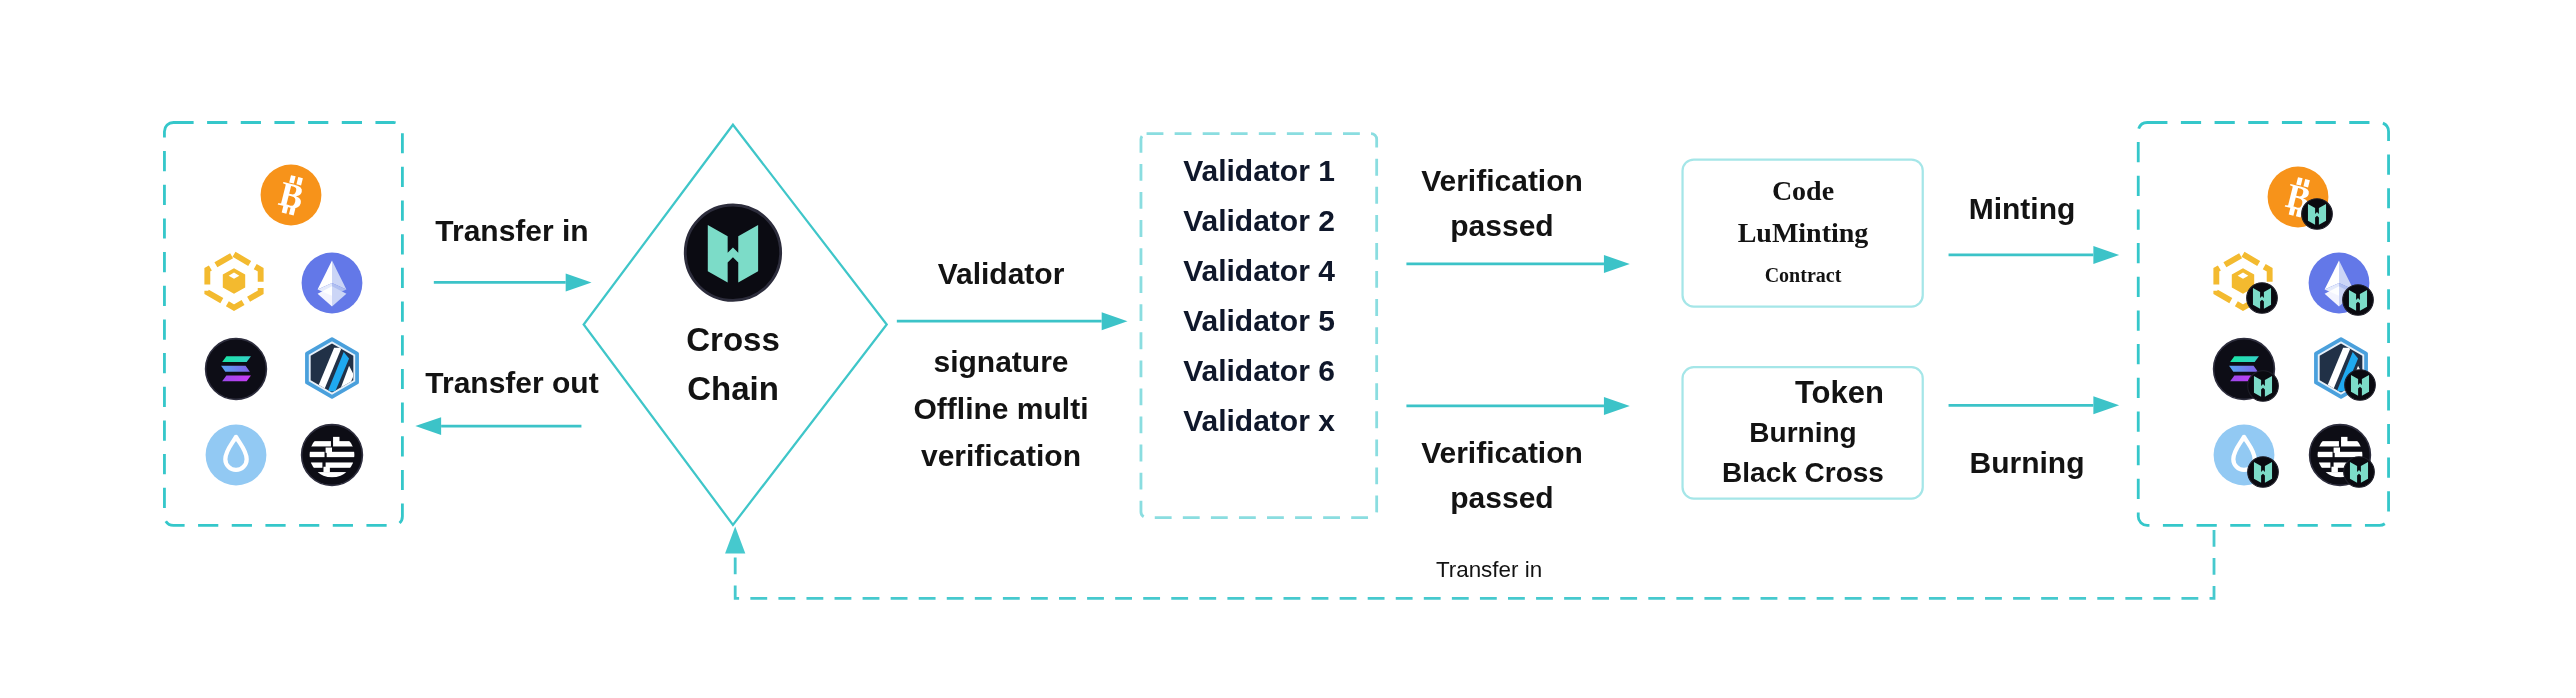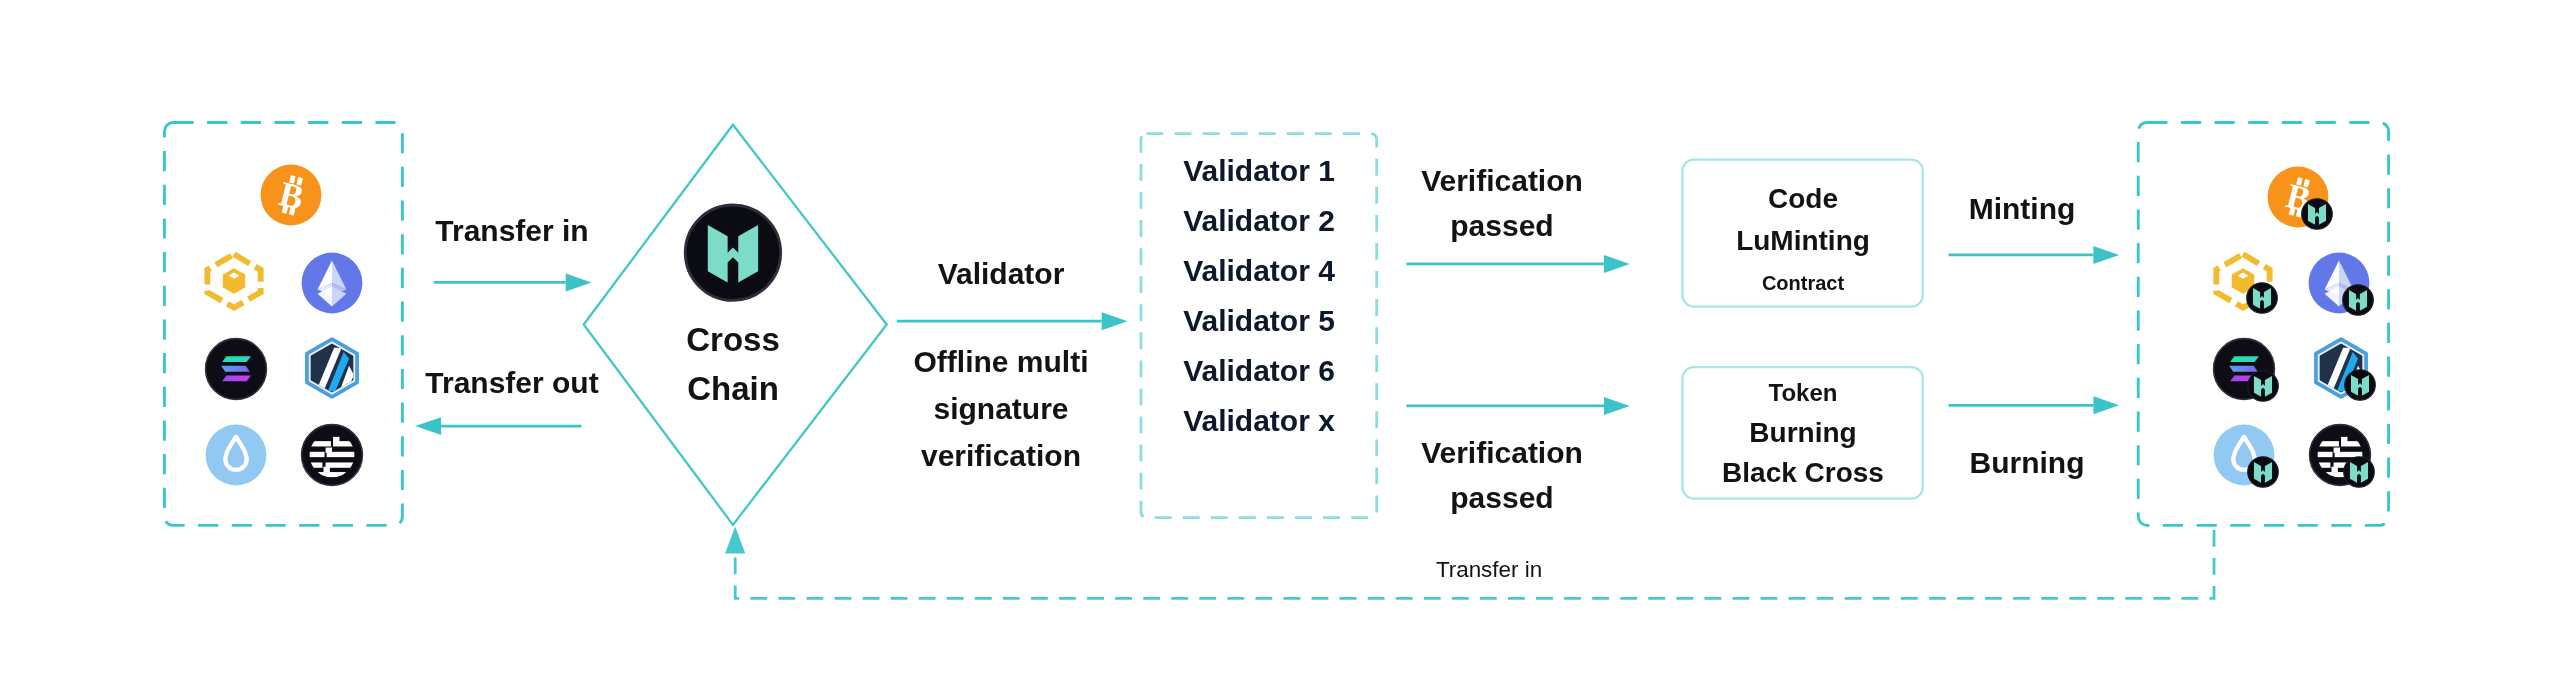--- a/index.html
+++ b/index.html
@@ -267,22 +267,22 @@
   <div class="lbl" style="left:512px;top:383px;">Transfer out</div>
 
   <div class="stack" style="left:733px;top:315px;text-align:center;">
     <div style="line-height:49px;font-size:33px;">Cross</div>
     <div style="line-height:49px;font-size:33px;">Chain</div>
   </div>
 
   <div class="lbl" style="left:1001px;top:274px;">Validator</div>
 
   <div class="stack" style="left:1001px;top:338px;">
+    <div style="line-height:47px;">signature</div>
     <div style="line-height:47px;">Offline multi</div>
-    <div style="line-height:47px;">signature</div>
     <div style="line-height:47px;">verification</div>
   </div>
 
   <div class="validators">
     <div>Validator 1</div>
     <div>Validator 2</div>
     <div>Validator 4</div>
     <div>Validator 5</div>
     <div>Validator 6</div>
     <div>Validator x</div>
@@ -291,28 +291,28 @@
   <div class="stack" style="left:1502px;top:158px;">
     <div style="line-height:45px;">Verification</div>
     <div style="line-height:45px;">passed</div>
   </div>
 
   <div class="stack" style="left:1502px;top:430px;">
     <div style="line-height:45px;">Verification</div>
     <div style="line-height:45px;">passed</div>
   </div>
 
-  <div class="stack" style="left:1803px;top:178px;">
+  <div class="stack" style="left:1803px;top:170px;font-family:Liberation Serif, serif;">
     <div style="line-height:42px;font-size:28px;">Code</div>
     <div style="line-height:42px;font-size:28px;">LuMinting</div>
     <div style="line-height:42px;font-size:20px;">Contract</div>
   </div>
 
   <div class="stack" style="left:1803px;top:373px;">
-    <div style="line-height:40px;font-size:24px;">Token</div>
+    <div style="line-height:40px;font-size:31px;text-align:right;">Token</div>
     <div style="line-height:40px;font-size:28px;">Burning</div>
     <div style="line-height:40px;font-size:28px;">Black Cross</div>
   </div>
 
   <div class="lbl" style="left:2022px;top:209px;">Minting</div>
   <div class="lbl" style="left:2027px;top:463px;">Burning</div>
 
   <div class="lbl small-lbl" style="left:1489px;top:570px;">Transfer in</div>
 
 </div>

